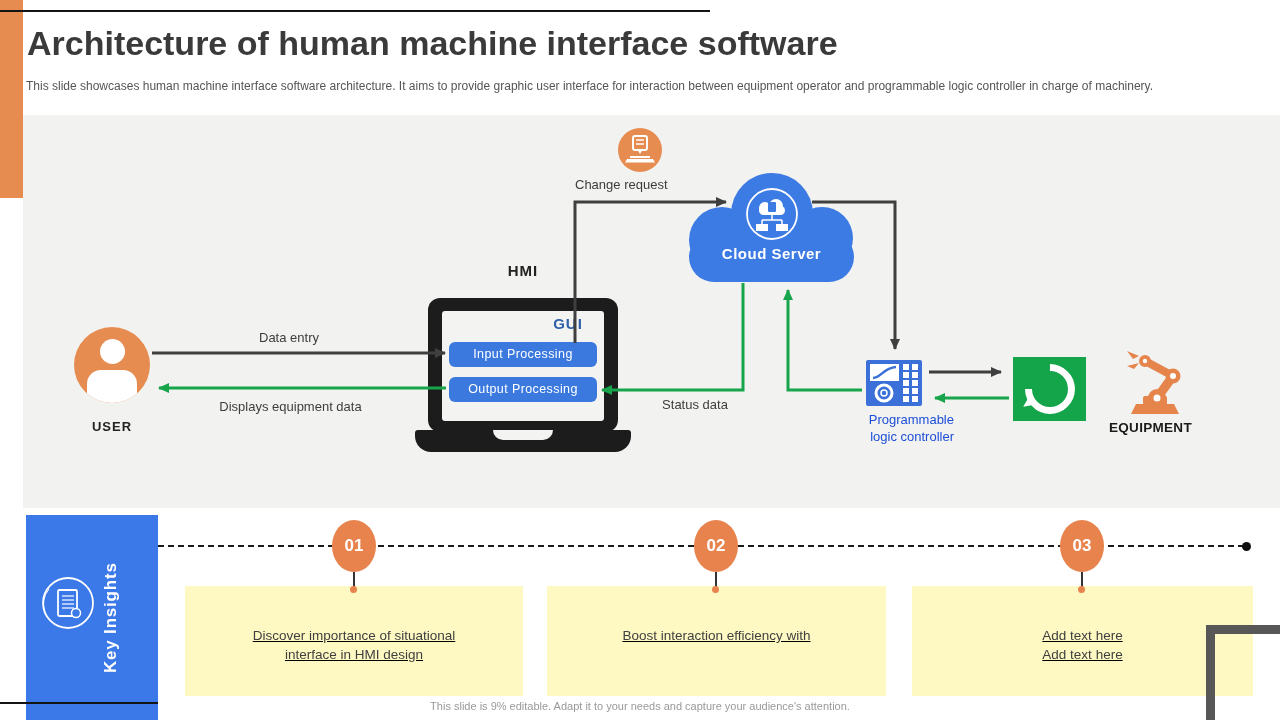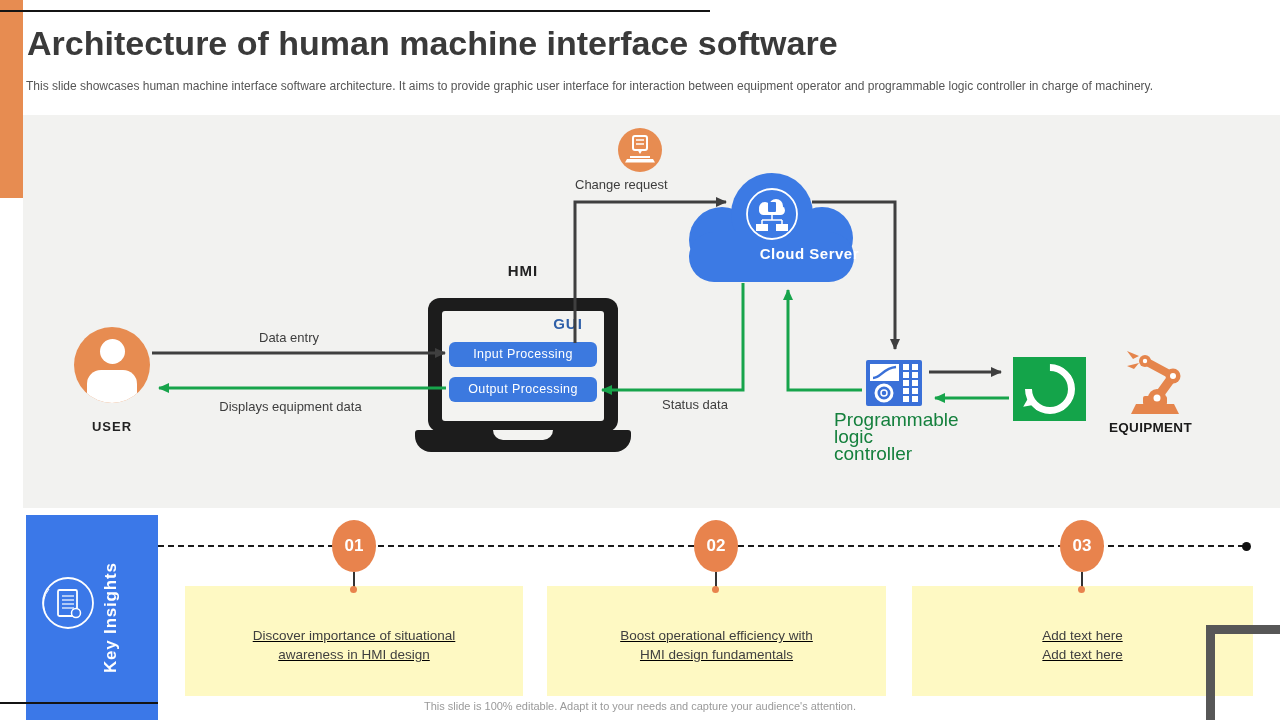--- a/index.html
+++ b/index.html
@@ -39,25 +39,25 @@
   .lbl-data-entry{left:233px;top:330px;width:112px;text-align:center;}
   .lbl-displays{left:208px;top:399px;width:165px;text-align:center;}
   .lbl-status{left:655px;top:397px;width:80px;text-align:center;}
   .lbl-change{left:575px;top:177px;width:130px;text-align:left;}
 
   
   .change-badge{left:618px;top:128px;width:44px;height:44px;border-radius:50%;background:#E78C51;}
 
   
   .cloud-svg{left:684px;top:170px;}
-  .cloud-label{left:684px;top:245px;width:175px;text-align:right;color:#fff;font-size:15px;font-weight:700;letter-spacing:0.5px;}
+  .cloud-label{left:684px;top:245px;width:175px;text-align:center;color:#fff;font-size:15px;font-weight:700;letter-spacing:0.5px;}
 
   
   .plc-svg{left:866px;top:360px;}
-  .plc-label{left:834px;top:411px;width:120px;text-align:left;font-size:19px;color:#15803d;line-height:17px;}
+  .plc-label{left:834px;top:411px;width:120px;text-align:right;font-size:13px;color:#1d4ed8;line-height:17px;}
 
   
   .rotate-box{left:1013px;top:357px;width:73px;height:64px;background:#14A44A;}
   .rotate-ring{position:absolute;left:12px;top:7px;width:36px;height:36px;border:7px solid #fff;border-radius:50%;
                border-left-color:transparent;transform:rotate(45deg);}
   .rotate-head{position:absolute;left:9px;top:40px;width:0;height:0;border-top:6px solid transparent;
                border-bottom:6px solid transparent;border-right:13px solid #fff;transform:rotate(-35deg);}
 
   
   .equipment-svg{left:1119px;top:348px;}
@@ -231,39 +231,38 @@
     <circle cx="35" cy="37" r="4.5" fill="#3B78E8" stroke="#fff" stroke-width="1.5"></circle>
   </svg>
   <div class="abs ki-title">Key Insights</div>
   <div class="abs bottom-rule"></div>
 
   <div class="abs timeline"></div>
   <div class="abs timeline-dot"></div>
 
   <div class="abs insight-card" style="left:185px;width:338px;">
     <div class="insight-line">Discover importance of situational</div>
-    <div class="insight-line">awareness in HMI  design</div>
+    <div class="insight-line">interface in HMI  design</div>
   </div>
   <div class="abs insight-connector" style="left:353px;"></div>
   <div class="abs insight-dot" style="left:350px;"></div>
   <div class="abs insight-badge" style="left:332px;">01</div>
 
   <div class="abs insight-card" style="left:547px;width:339px;">
-    <div class="insight-line">Boost operational  efficiency with</div>
-    <div class="insight-line">HMI  design fundamentals</div>
+    <div class="insight-line">Boost interaction  efficiency with</div>
   </div>
   <div class="abs insight-connector" style="left:715px;"></div>
   <div class="abs insight-dot" style="left:712px;"></div>
   <div class="abs insight-badge" style="left:694px;">02</div>
 
   <div class="abs insight-card" style="left:912px;width:341px;">
     <div class="insight-line">Add text here</div>
     <div class="insight-line">Add text here</div>
   </div>
   <div class="abs insight-connector" style="left:1081px;"></div>
   <div class="abs insight-dot" style="left:1078px;"></div>
   <div class="abs insight-badge" style="left:1060px;">03</div>
 
-  <div class="abs footer-note">This slide is 100% editable. Adapt it to your needs and capture your audience's attention.</div>
+  <div class="abs footer-note">This slide is 9% editable. Adapt it to your needs and capture your audience's attention.</div>
   <div class="abs corner-h"></div>
   <div class="abs corner-v"></div>
 
 </div>
 
 </body></html>

